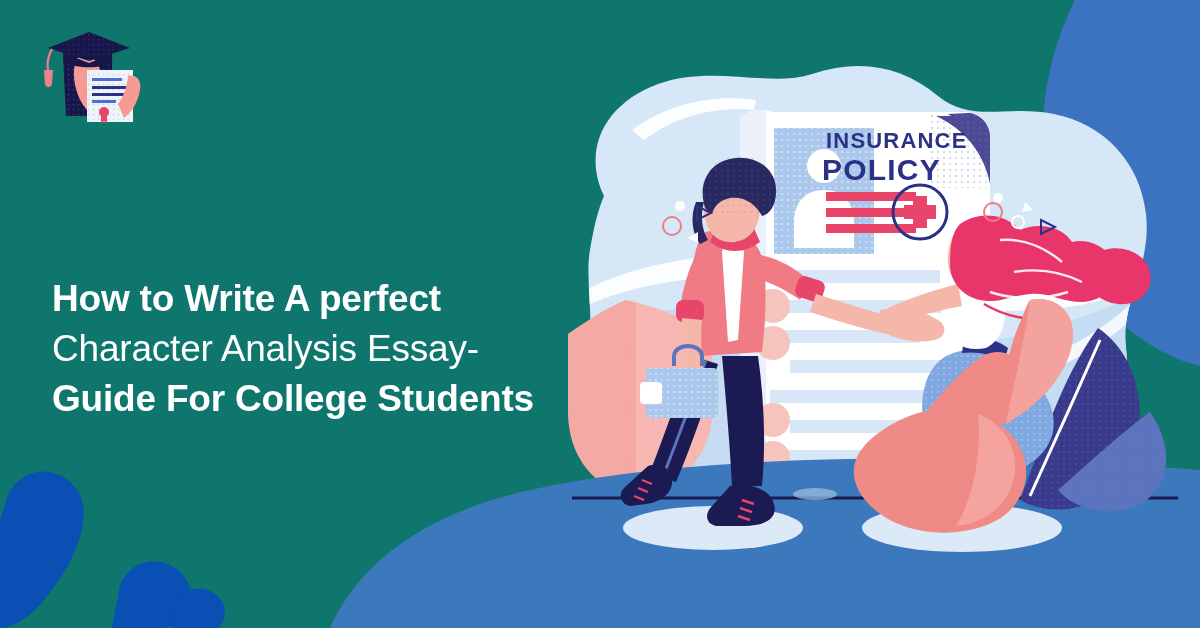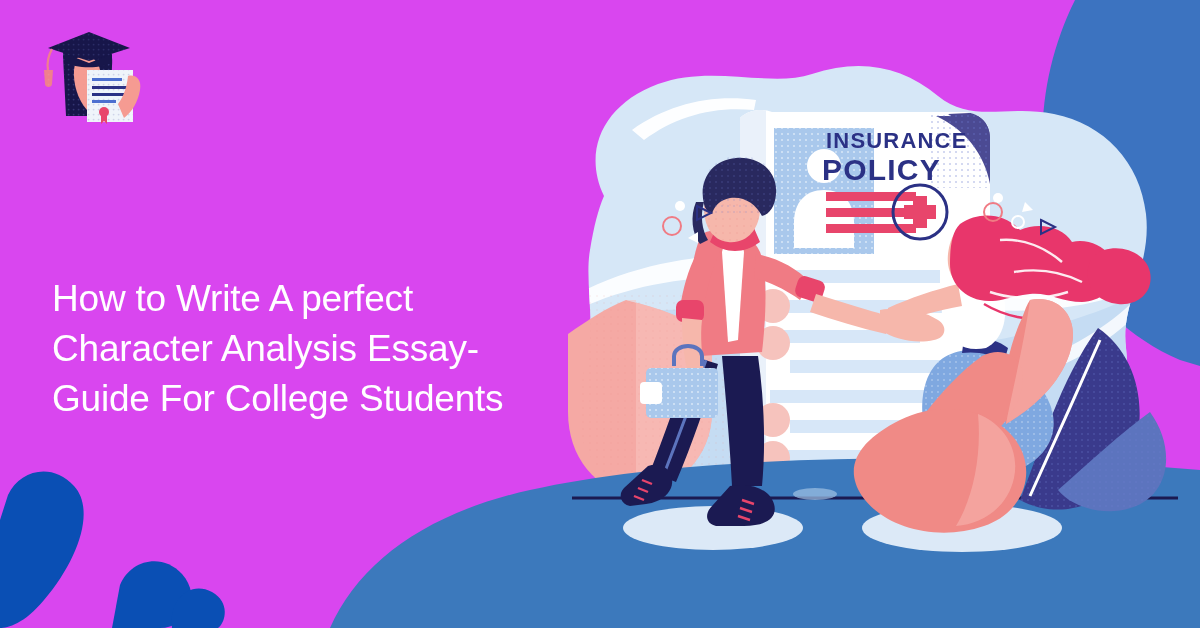--- a/index.html
+++ b/index.html
@@ -6,21 +6,21 @@
   html, body {
     margin: 0;
     padding: 0;
     background: #ffffff;
   }
   #banner {
     position: relative;
     width: 1200px;
     height: 628px;
     overflow: hidden;
-    background: #d946ef;
+    background: #0f766e;
     font-family: "Liberation Sans", sans-serif;
   }
   .layer { position: absolute; top: 0; left: 0; width: 1200px; height: 628px; }
   .layer svg { display: block; width: 1200px; height: 628px; }
 
   
   #logo {
     position: absolute;
     left: 32px;
     top: 28px;
@@ -35,21 +35,21 @@
     left: 52px;
     top: 249px;
     width: 510px;
     color: #ffffff;
     font-size: 37px;
     line-height: 50px;
     font-weight: 400;
     letter-spacing: -0.2px;
   }
   #headline .bold { font-weight: 400; }
-  #headline .reg  { font-weight: 400; }
+  #headline .reg  { font-weight: 700; }
 </style>
 </head>
 <body>
 
 <div id="banner">
 
   <div class="layer">
     <svg viewBox="0 0 1200 628" xmlns="http://www.w3.org/2000/svg">
       <g fill="#0A4FB4">
         <path d="M8 495 C20 470 52 462 74 486 C96 510 78 560 44 600 C24 624 8 628 0 628 L0 520 Z"></path>

